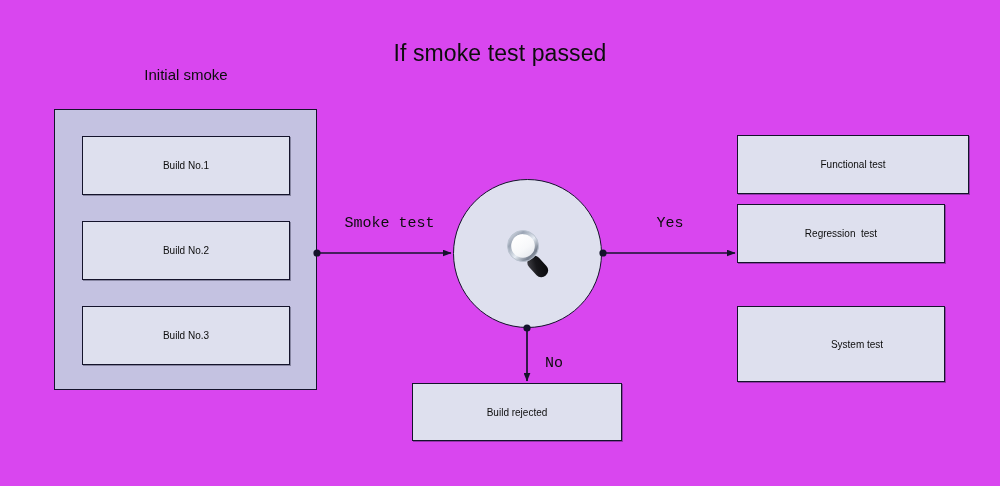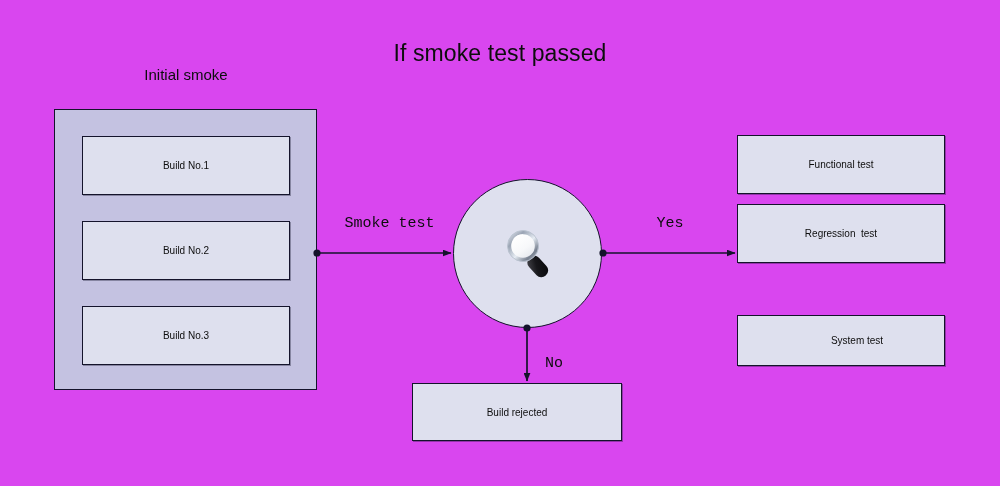--- a/index.html
+++ b/index.html
@@ -75,23 +75,23 @@
     justify-content: center;
     font-size: 10px;
     color: #0d0d0d;
     white-space: pre;
     box-shadow: 1px 1px 0 rgba(20,19,43,0.35);
   }
   .build1 { left: 82px; top: 136px; width: 208px; height: 59px; }
   .build2 { left: 82px; top: 221px; width: 208px; height: 59px; }
   .build3 { left: 82px; top: 306px; width: 208px; height: 59px; }
 
-  .functional { left: 737px; top: 135px; width: 208px; height: 59px; }
+  .functional { left: 737px; top: 135px; width: 232px; height: 59px; }
   .regression { left: 737px; top: 204px; width: 208px; height: 59px; }
-  .system     { left: 737px; top: 315px; width: 208px; height: 51px; padding-left: 32px; }
+  .system     { left: 737px; top: 306px; width: 208px; height: 76px; padding-left: 32px; }
 
   .rejected   { left: 412px; top: 383px; width: 210px; height: 58px; }
 
   .decision-circle {
     position: absolute;
     left: 453px;
     top: 179px;
     width: 149px;
     height: 149px;
     border-radius: 50%;

